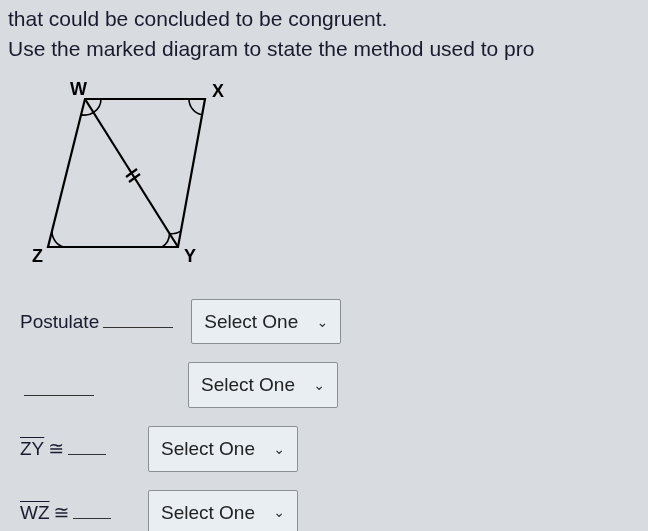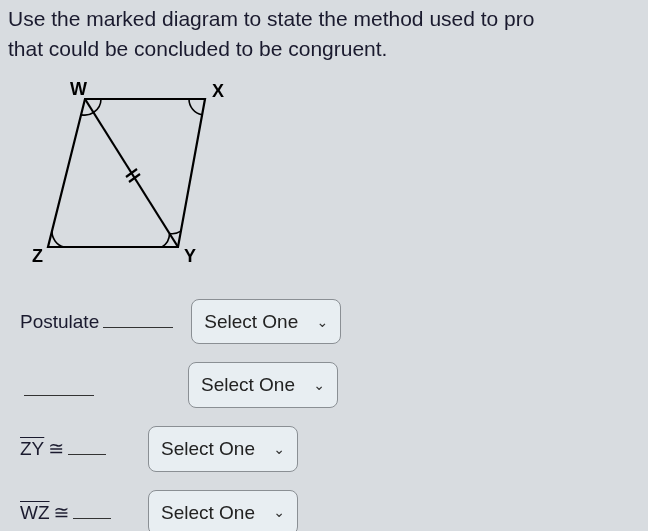--- a/index.html
+++ b/index.html
@@ -43,34 +43,34 @@
       border: 1.5px solid #8a8f94;
       padding: 8px 12px;
       font-size: 19px;
       color: #222;
       display: flex;
       align-items: center;
       gap: 10px;
       min-width: 150px;
       justify-content: space-between;
       cursor: pointer;
-      border-radius: 8px;
+      border-radius: 2px;
     }
     .chevron {
       font-size: 14px;
       color: #333;
     }
     svg text { font-family: Arial; font-weight: bold; }
   </style>
 </head>
 <body>
 
 <div class="problem-text">
+  <div>that could be concluded to be congruent.</div>
   <div>Use the marked diagram to state the method used to pro</div>
-  <div>that could be concluded to be congruent.</div>
 </div>
 
 <div class="diagram-wrap">
   <svg width="210" height="190" viewBox="0 0 210 190">
 
     <polygon points="55,20 175,20 148,168 18,168" fill="none" stroke="#000" stroke-width="2.2"></polygon>
 
     <line x1="55" y1="20" x2="148" y2="168" stroke="#000" stroke-width="2.2"></line>
 
     <path d="M 71 20 A 16 16 0 0 1 63.5 33.5" fill="none" stroke="#000" stroke-width="1.6"></path>

